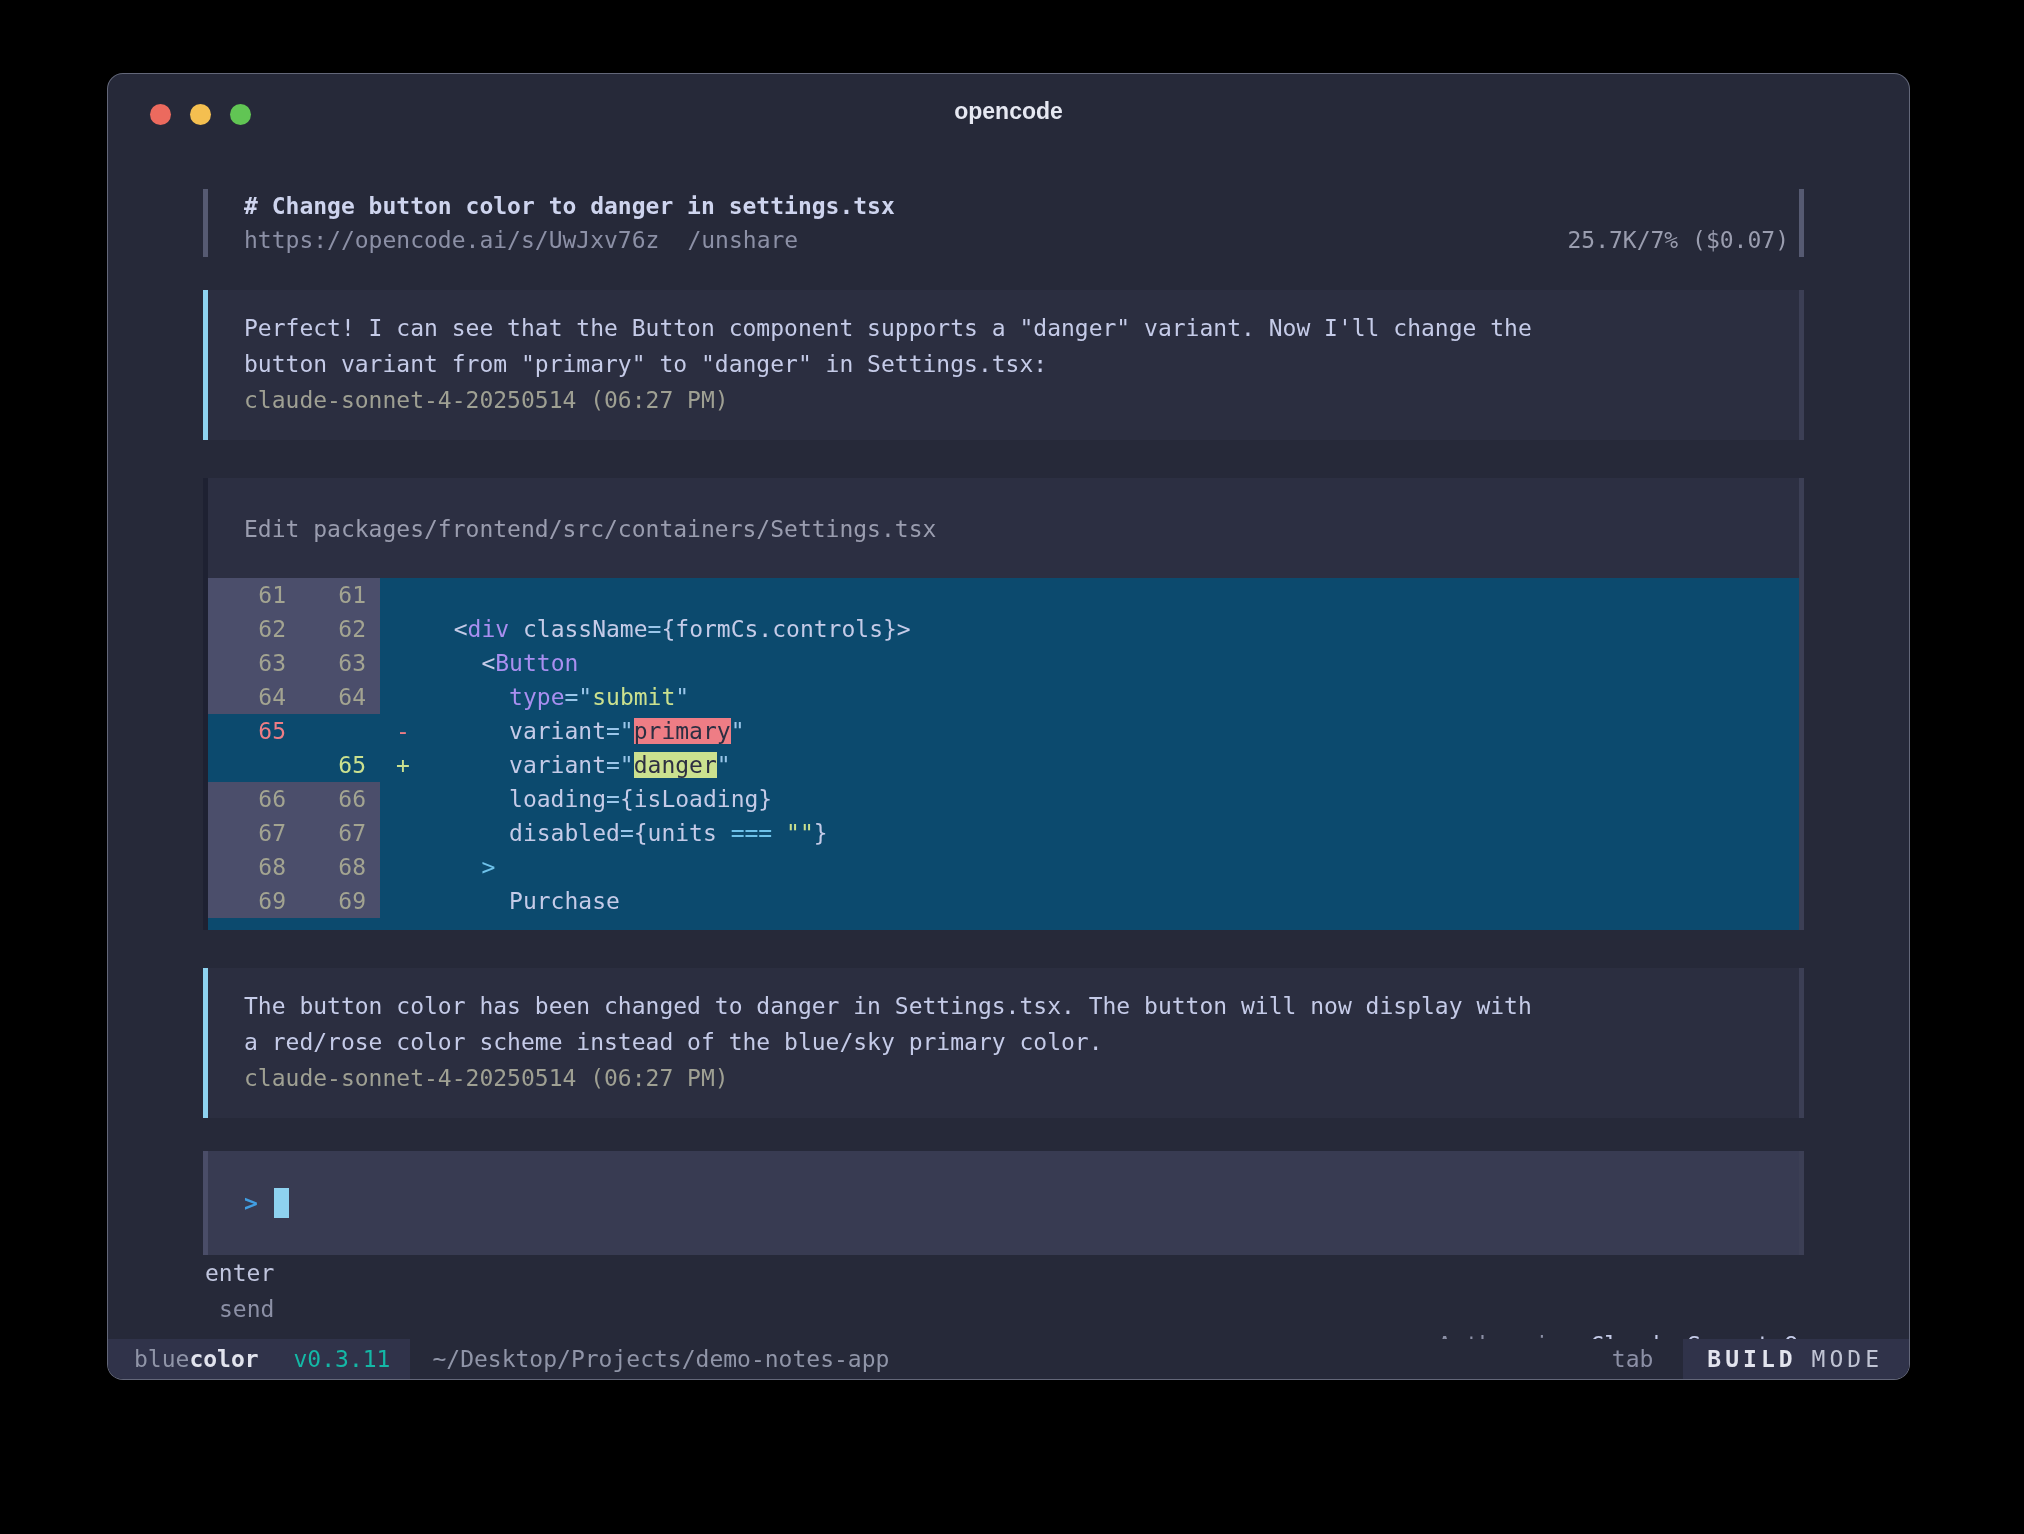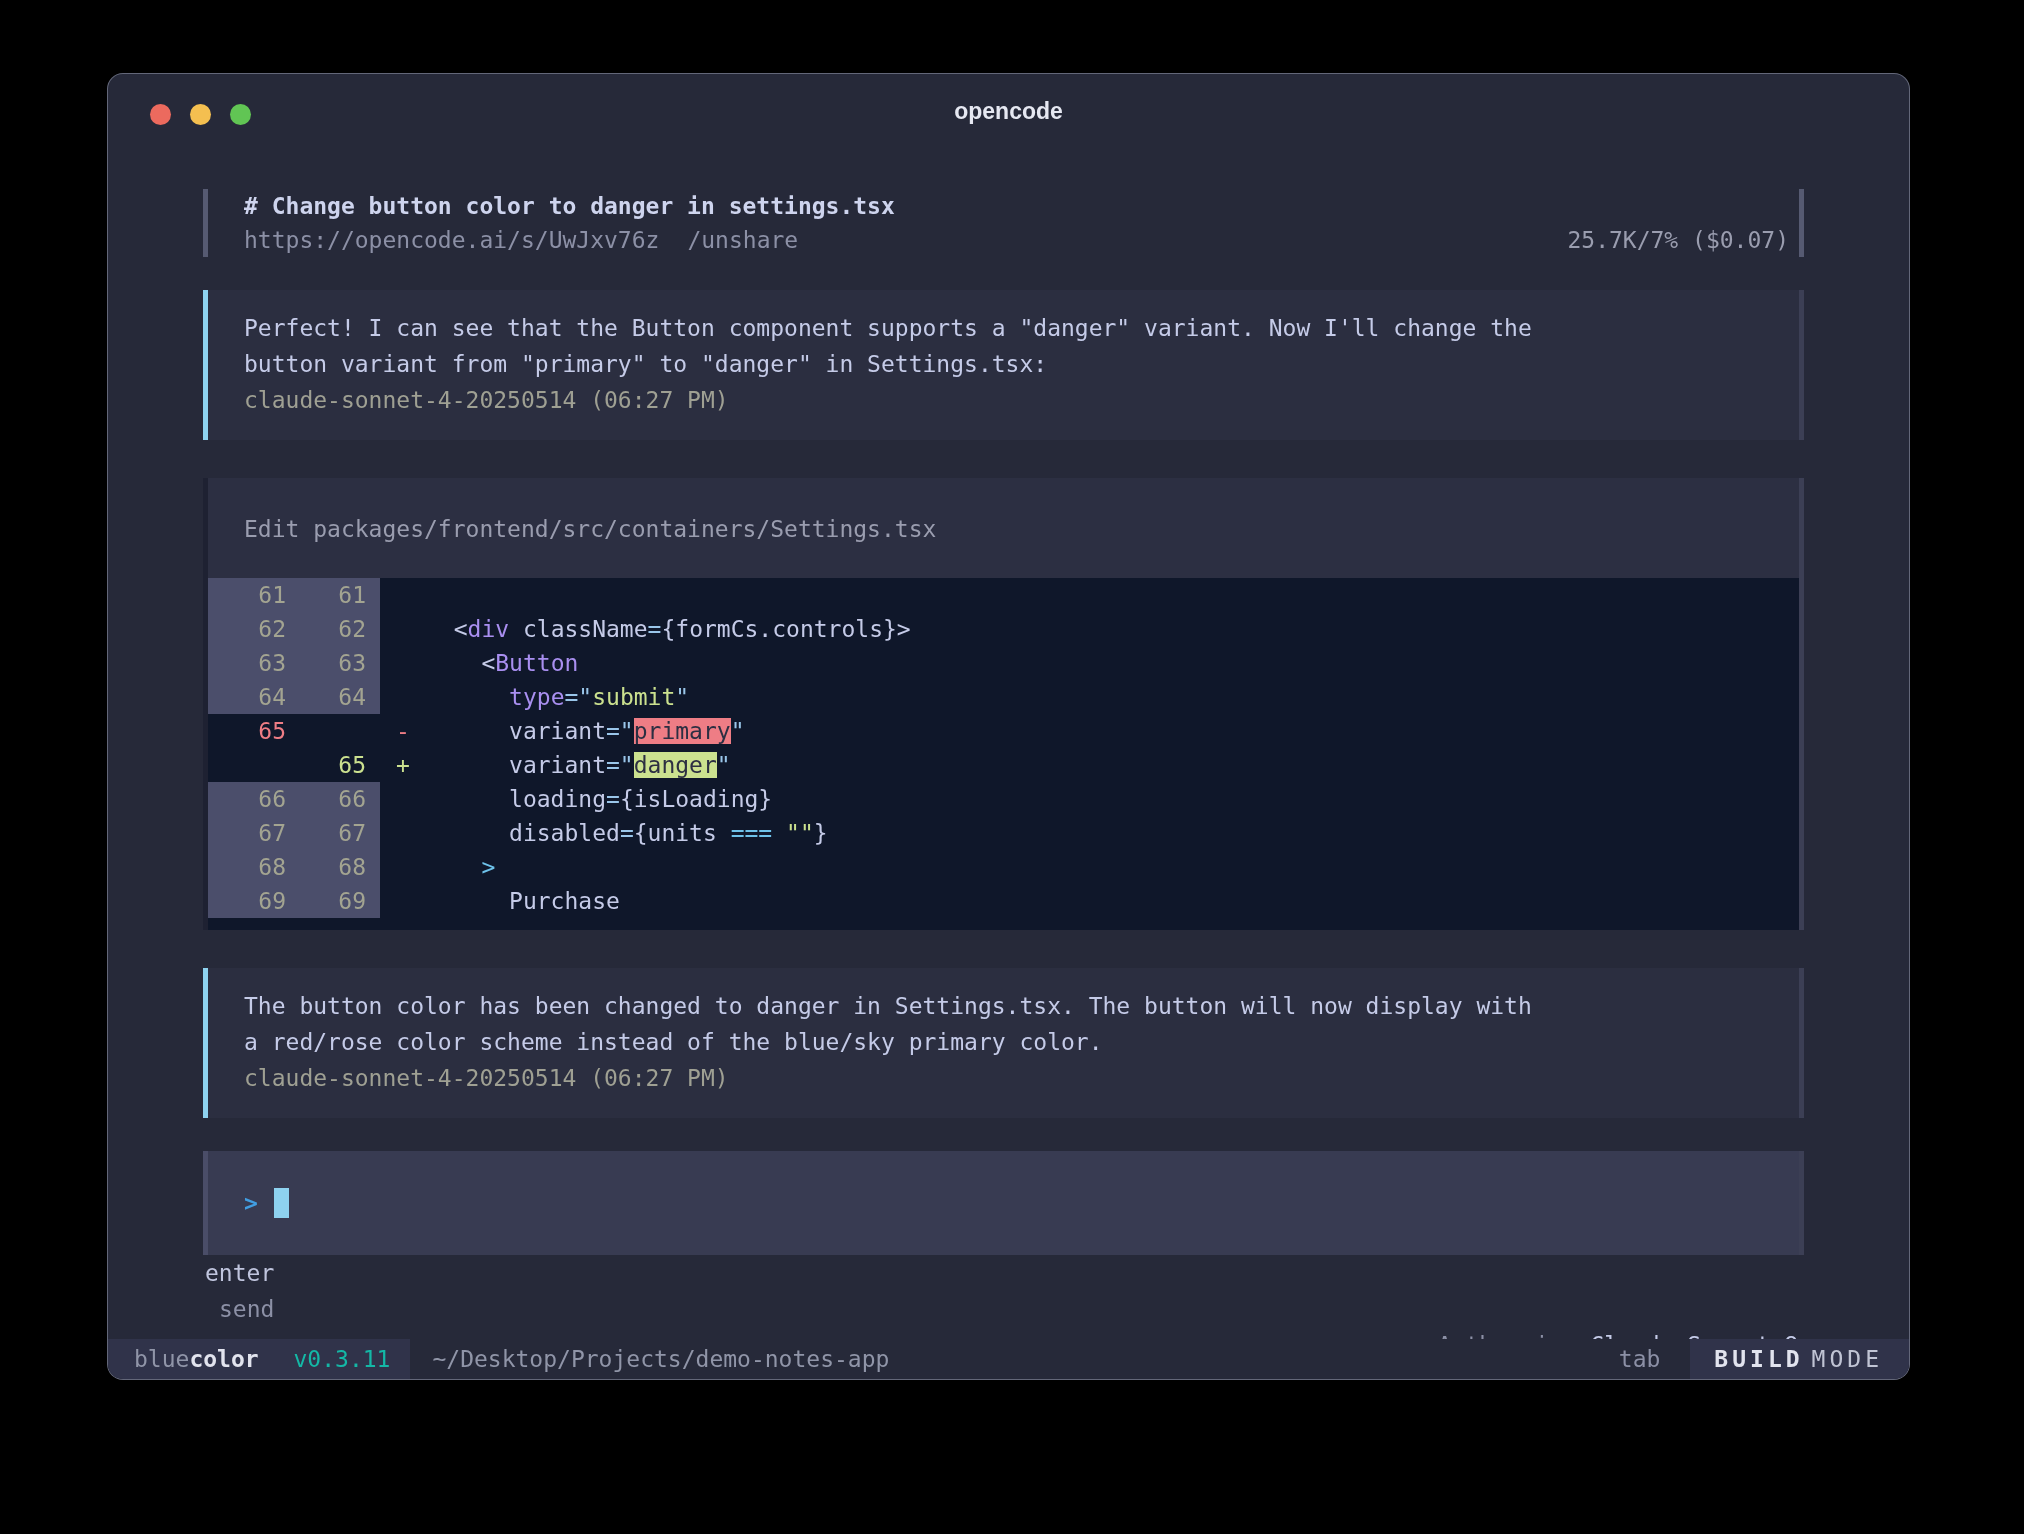--- a/index.html
+++ b/index.html
@@ -40,21 +40,21 @@
   
   .msg { background:#2b2e40; border-left-color:#8ed2f0; border-right-color:#3c3f55; padding:20px 20px 22px 36px; }
   .msg.first { margin-top:33px; }
   .msg.second { margin-top:38px; }
   .msg-line { color:#c5cbe8; font-size:23px; line-height:36px; white-space:pre; }
   .msg-meta { color:#9fa093; font-size:23px; line-height:36px; }
 
   
   .edit { margin-top:38px; background:#2c2f42; border-left-color:#1e2132; border-right-color:#3c3f55; }
   .edit-title { color:#9a9daf; font-size:23px; line-height:34px; padding:34px 0 32px 36px; }
-  .diff { padding-bottom:12px; background:#0f172a; }
+  .diff { padding-bottom:12px; background:#0c4a6e; }
   .drow { display:flex; height:34px; font-size:23px; line-height:34px; white-space:pre; }
   .nums { display:flex; }
   .drow.ctx .nums { background:#4b4e6b; }
   .n-old { width:78px; text-align:right; color:#a3a491; }
   .n-new { width:80px; text-align:right; color:#a3a491; padding-right:14px; }
   .drow.del .n-old { color:#ee7d85; }
   .drow.add .n-new { color:#cbe18f; }
   .marker { width:46px; text-align:center; }
   .drow.del .marker { color:#ee7d85; }
   .drow.add .marker { color:#cbe18f; }
@@ -86,21 +86,21 @@
                display:flex; align-items:center; font-size:23px; }
   .sb-app { background:#30334a; height:40px; line-height:40px; padding:0 20px 0 26px; }
   .sb-open { color:#9095a8; }
   .sb-code { color:#e2e4ee; font-weight:bold; }
   .sb-ver { color:#14b8a6; margin-left:21px; }
   .sb-path { color:#9095a8; margin-left:22px; }
   .sb-spacer { flex:1; }
   .sb-tab { color:#8c90a6; margin-right:30px; }
   .sb-mode { background:#30334a; height:40px; line-height:40px; padding:0 26px 0 24px; letter-spacing:4px; }
   .sb-mode-b { color:#e2e4ee; font-weight:bold; }
-  .sb-mode-r { color:#c0c4d4; margin-left:8px; }
+  .sb-mode-r { color:#c0c4d4; margin-left:15px; }
 </style>
 </head>
 <body>
 
 <div class="window">
 
   <div class="titlebar">
     <div class="lights">
       <span class="light red"></span>
       <span class="light yellow"></span>

